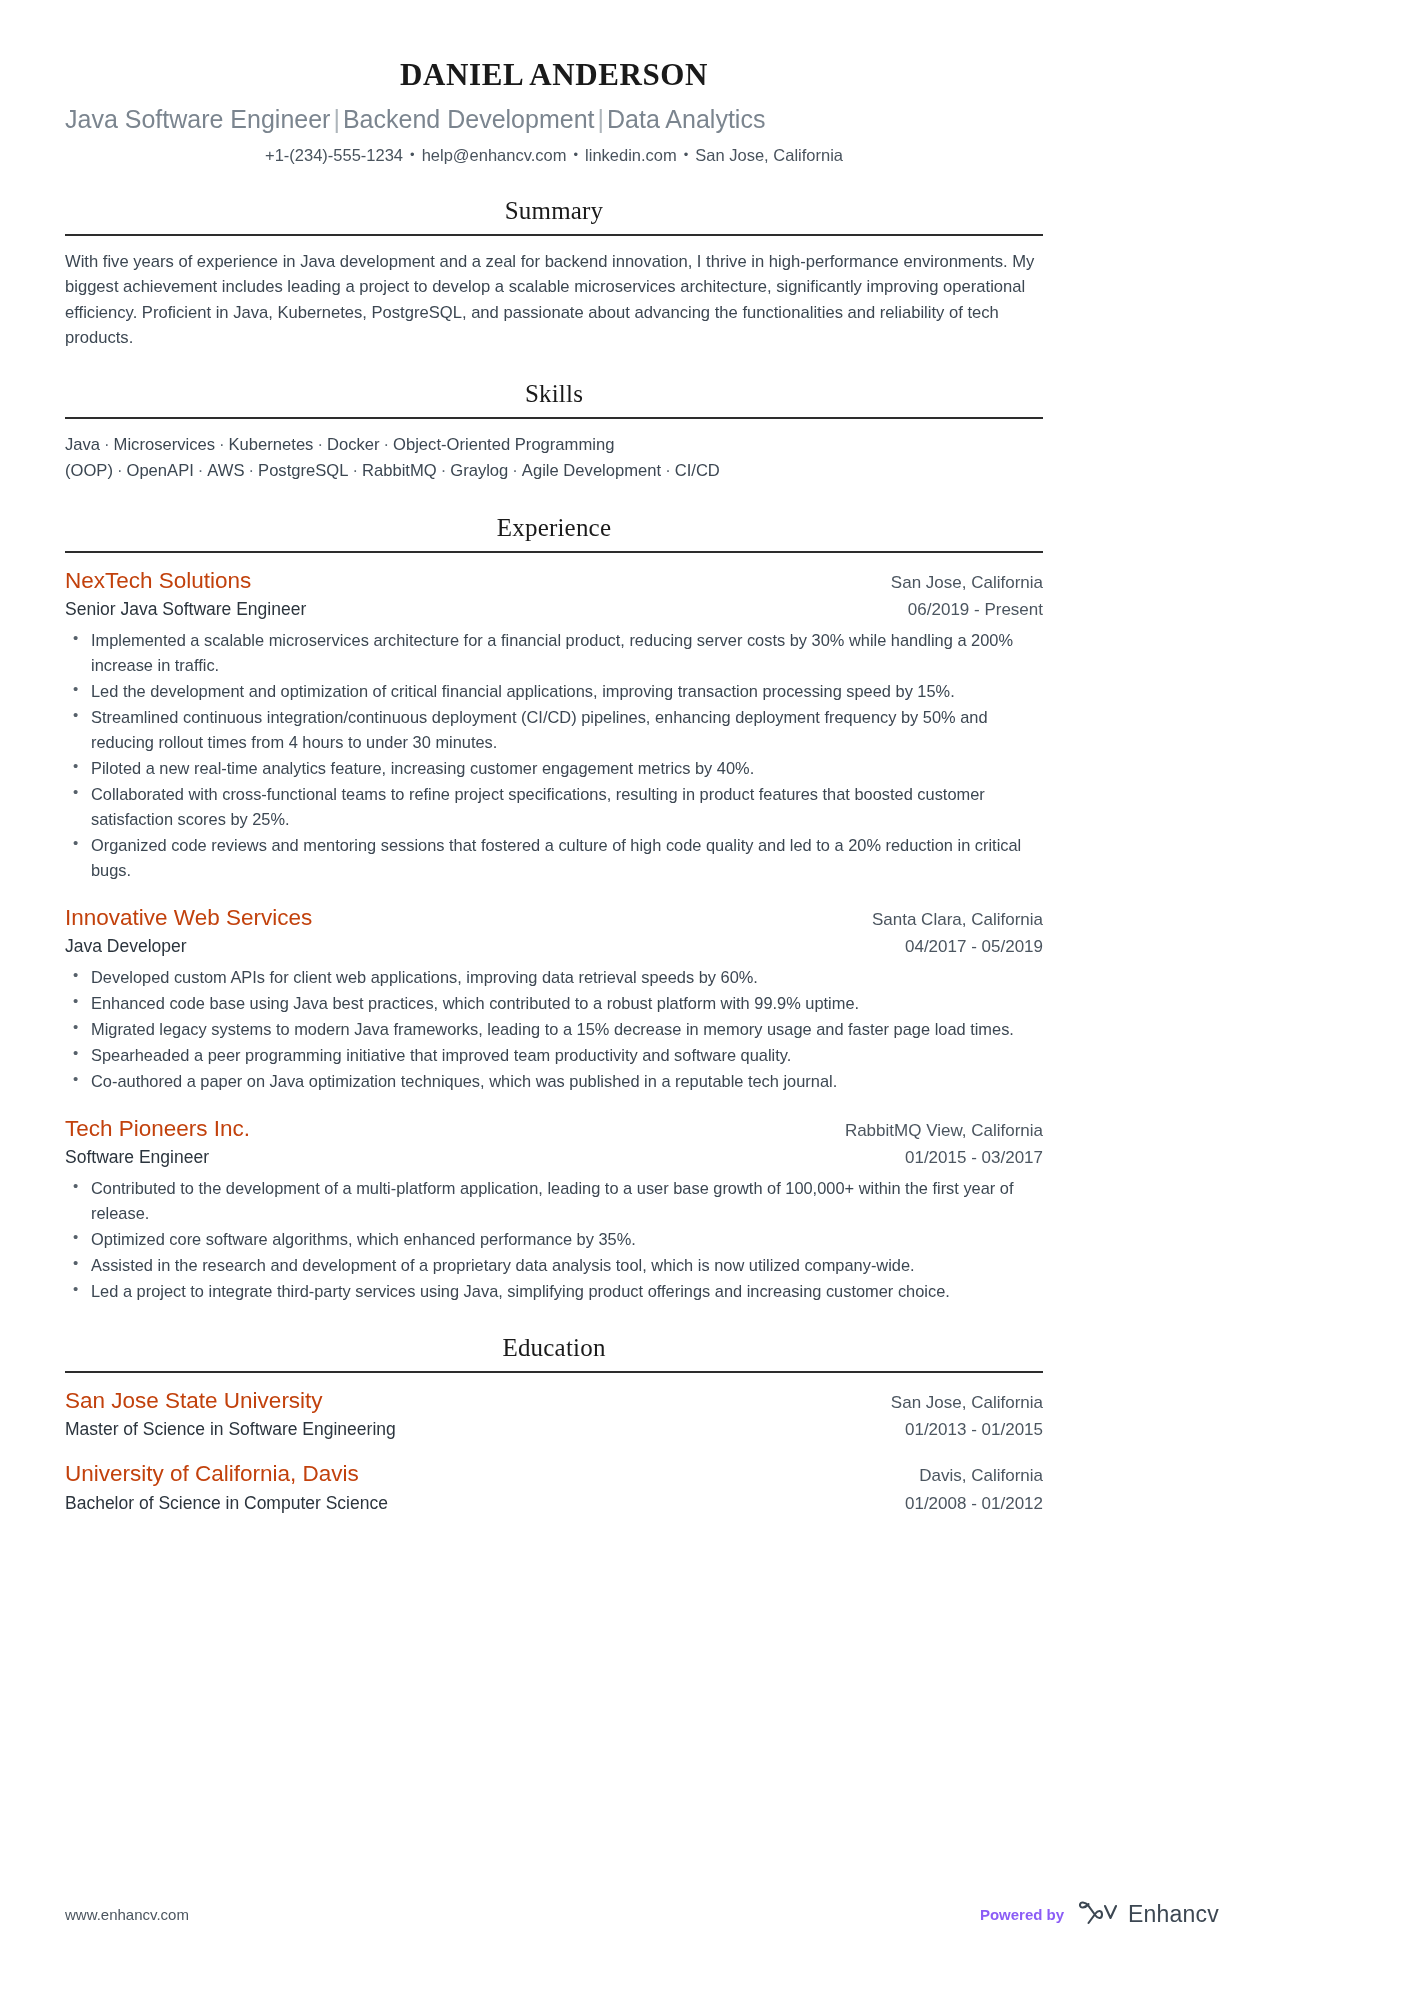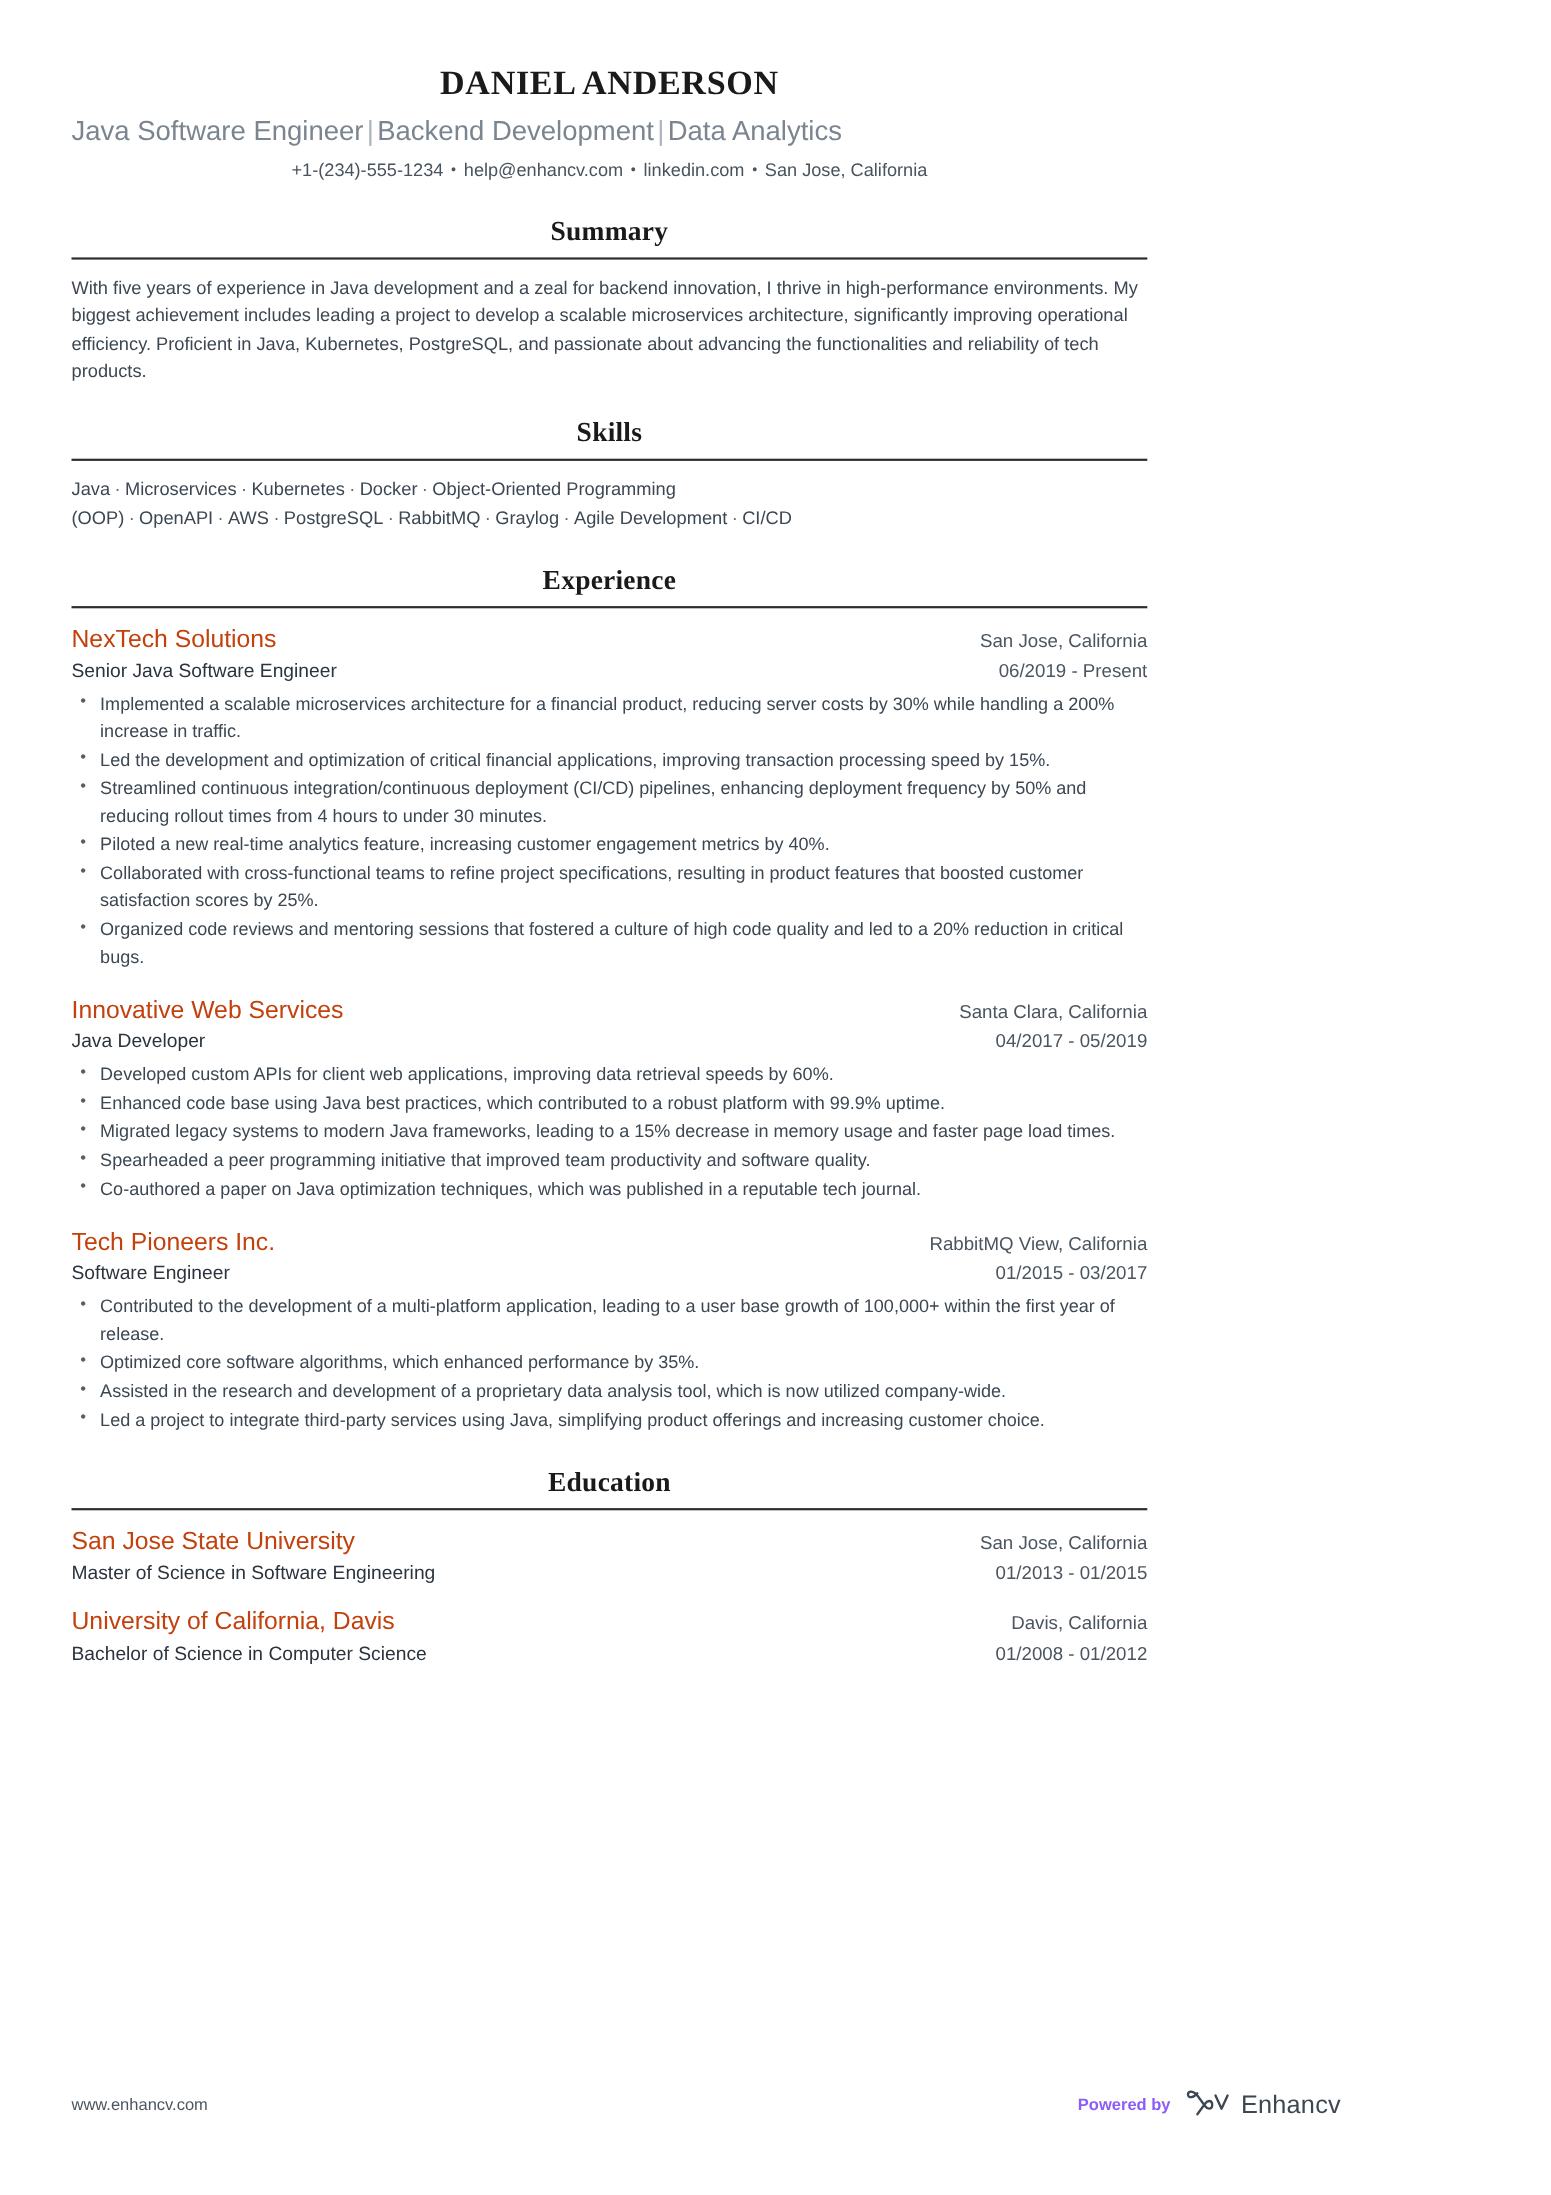--- a/index.html
+++ b/index.html
@@ -68,21 +68,21 @@
     vertical-align: 2px;
   }
 
   
   .section {
     margin-top: 30px;
   }
   .section-title {
     text-align: center;
     font-family: "Liberation Serif", serif;
-    font-weight: bold;
+    font-weight: normal;
     font-size: 25px;
     color: #1a1a1a;
     letter-spacing: 0.2px;
     padding-bottom: 9px;
   }
   .section-rule {
     border: 0;
     border-top: 2px solid #2d2d2d;
     margin: 0 0 13px 0;
     height: 0;

